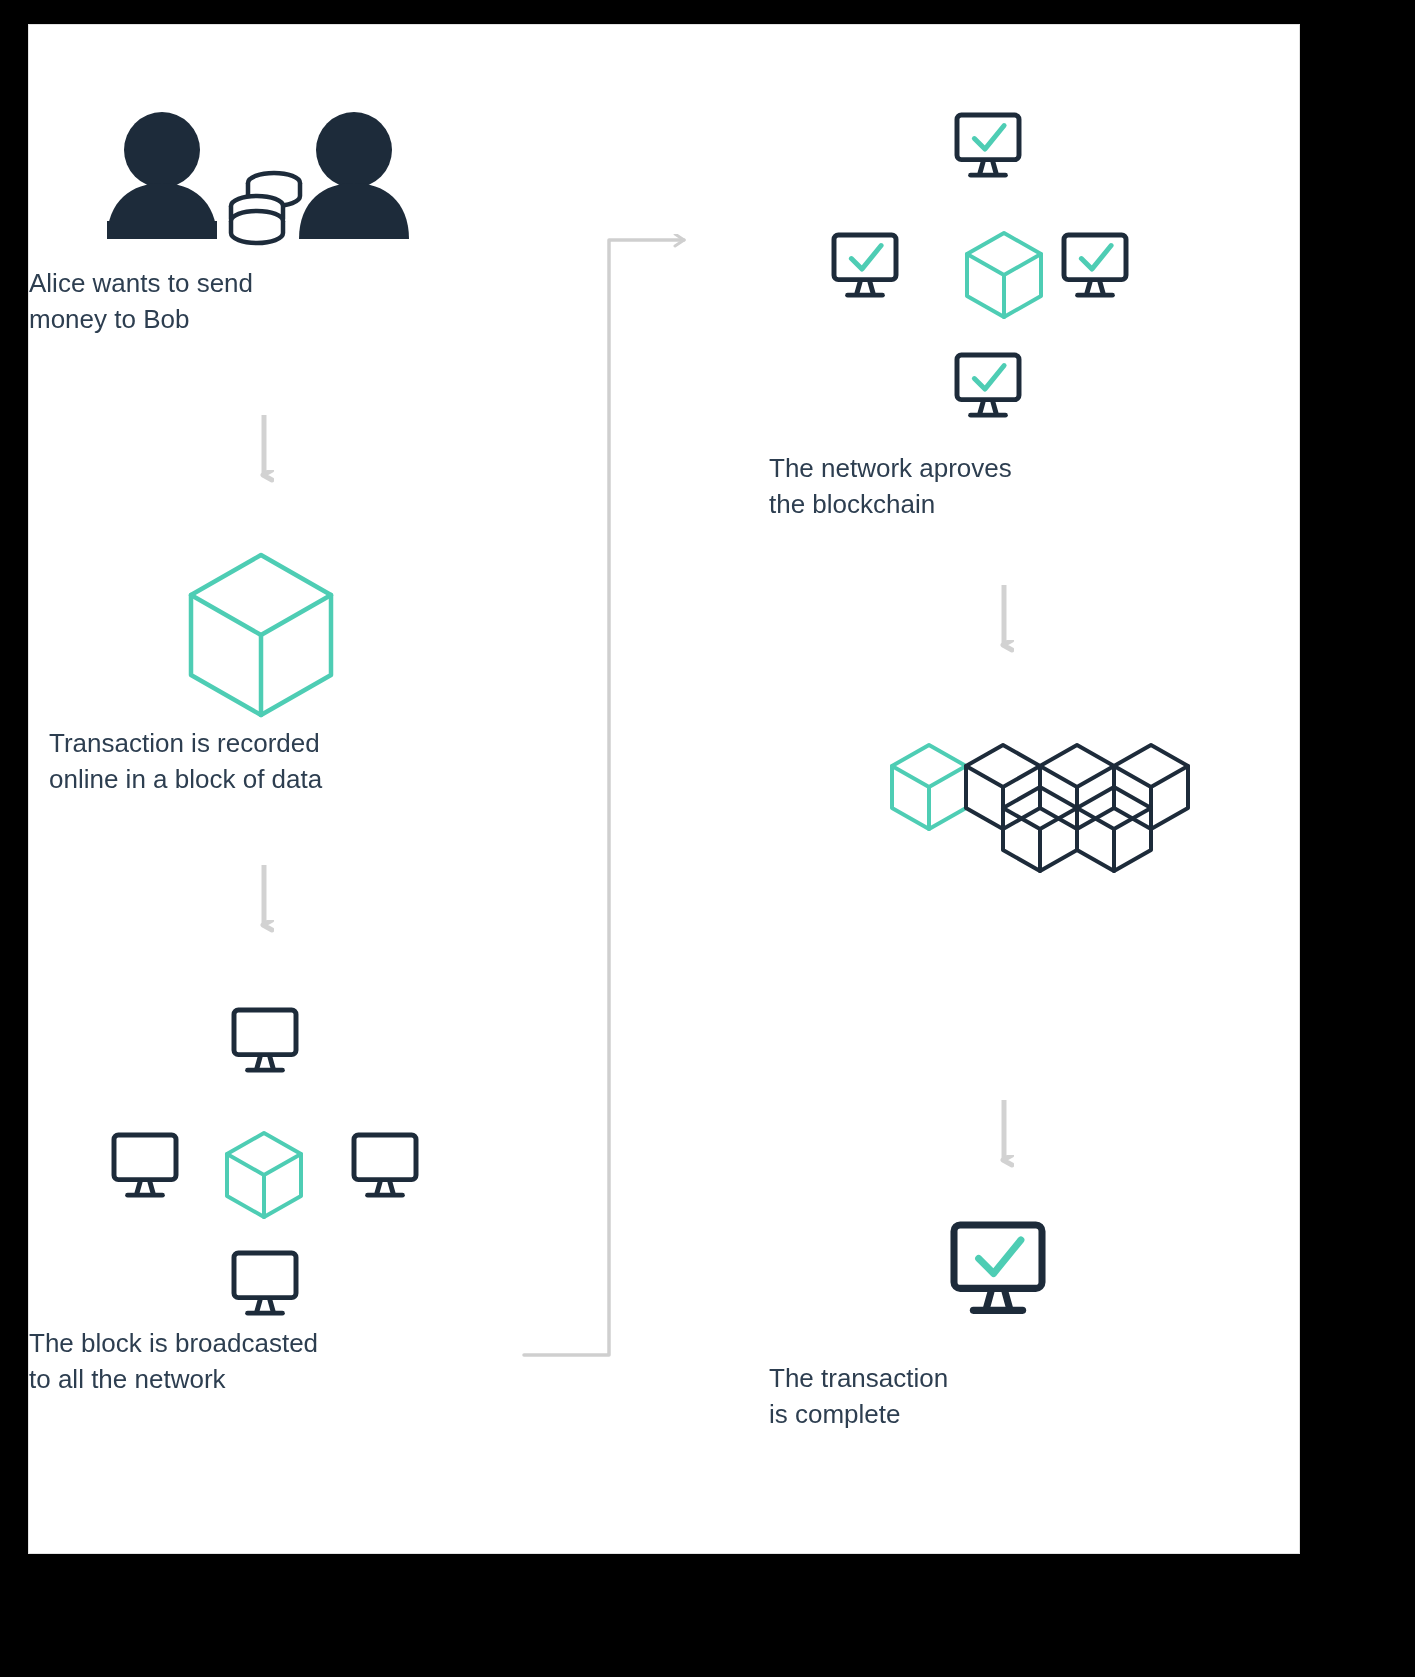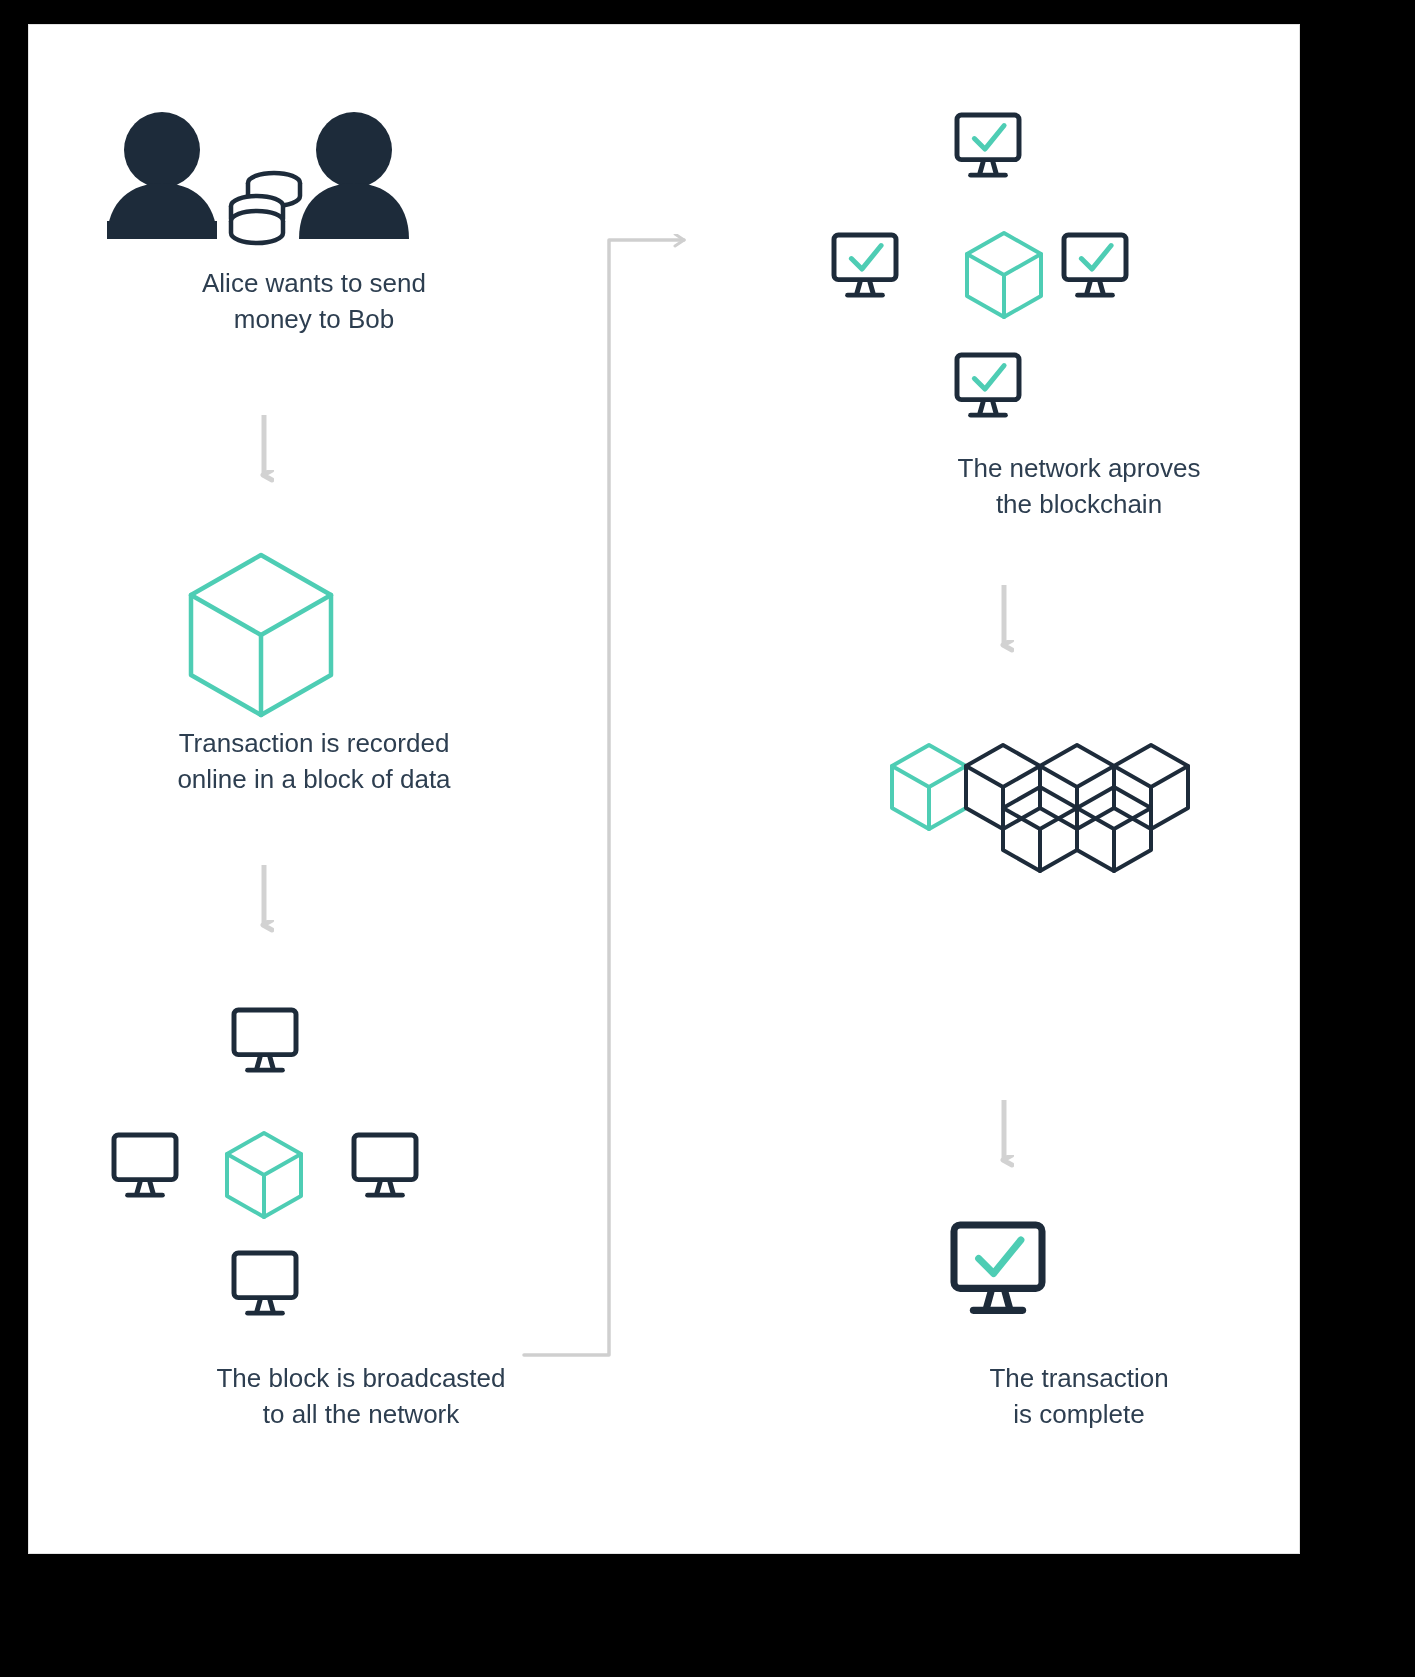--- a/index.html
+++ b/index.html
@@ -13,33 +13,31 @@
     position:absolute;
     left:28px; top:24px;
     width:1272px; height:1530px;
     background:#ffffff;
     border:1px solid #e2e2e2;
     box-sizing:border-box;
   }
   #canvas{position:absolute;left:0;top:0;width:1272px;height:1530px;}
   .cap{
     position:absolute;
-    text-align:center;
     color:#2d3e50;
     font-size:26px;
     line-height:36px;
     font-family:"Liberation Sans", sans-serif;
     white-space:pre-line;
-    margin-left:45px;
   }
   .colL{left:0px;width:480px;}
   .colR{left:740px;width:530px;}
   #cap1{top:240px;}
-  #cap2{top:700px;}
-  #cap3{top:1335px;padding-left:47px;}
+  #cap2{top:700px;padding-left:20px;}
+  #cap3{top:1300px;}
   #cap4{top:425px;}
   #cap5{top:895px;}
   #cap6{top:1335px;}
 </style>
 </head>
 <body>
 
 <div id="card">
   <svg id="canvas" viewBox="0 0 1272 1530">
     <defs>

